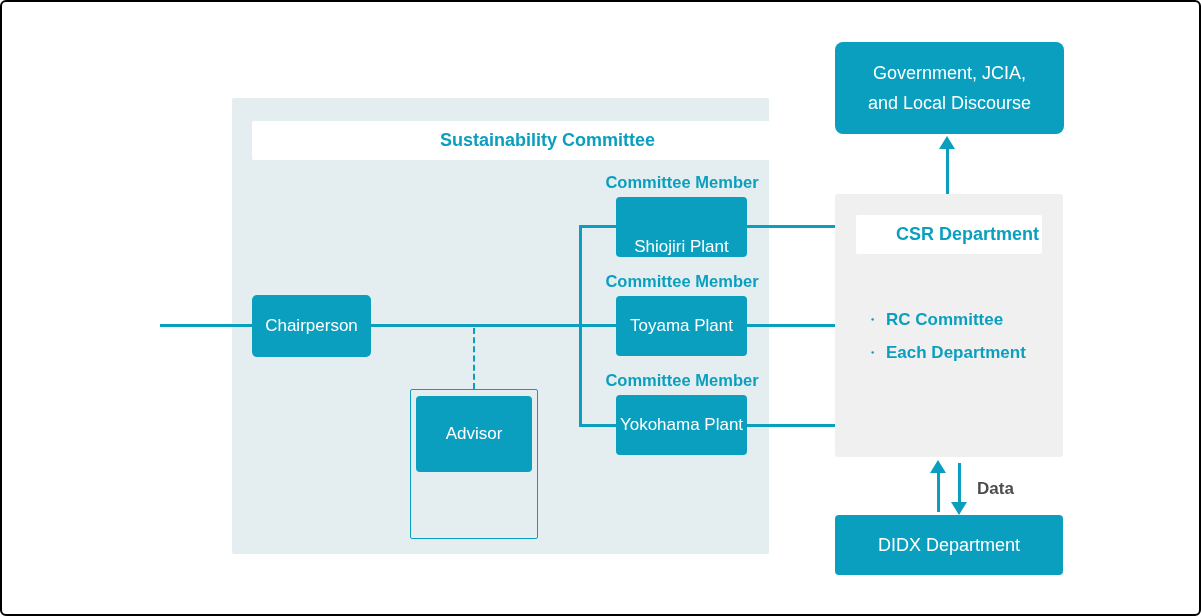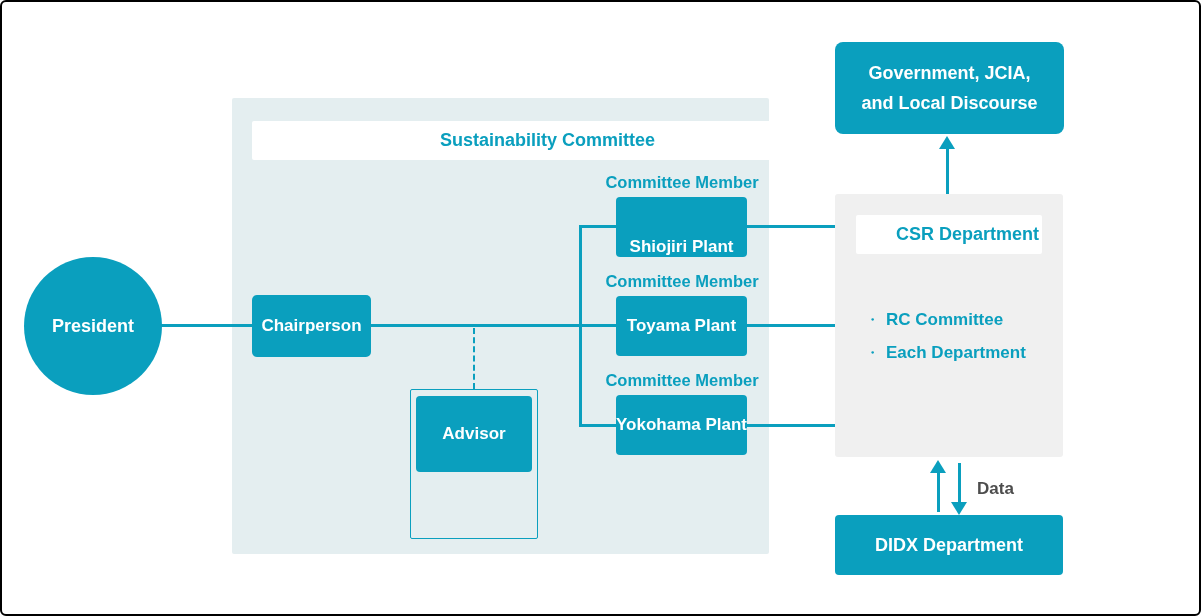--- a/index.html
+++ b/index.html
@@ -29,21 +29,21 @@
   
   .circle-node {
     left: 22px; top: 255px; width: 138px; height: 138px;
     border-radius: 50%;
     background: var(--color-accent);
     display: flex; align-items: center; justify-content: center;
     color: #fff; font-weight: bold; font-size: 18px;
   }
   .teal-box {
     background: var(--color-accent);
-    color: #fff; font-weight: bold;
+    color: #fff; font-weight: normal;
     display: flex; align-items: center; justify-content: center;
     border-radius: 4px;
   }
   .chairperson-box { left: 250px; top: 293px; width: 119px; height: 62px; font-size: 17px; border-radius: 5px; }
 
   .main-panel {
     left: 230px; top: 96px; width: 537px; height: 456px;
     background: var(--color-panel-bg);
     border-radius: 2px;
   }
@@ -152,23 +152,20 @@
   <div class="abs hline line-president-chair"></div>
   <div class="abs hline line-chair-plants"></div>
   <div class="abs vline bracket-vertical"></div>
   <div class="abs hline stub-bracket-shiojiri"></div>
   <div class="abs hline stub-bracket-yokohama"></div>
   <div class="abs hline stub-csr-shiojiri"></div>
   <div class="abs hline stub-csr-toyama"></div>
   <div class="abs hline stub-csr-yokohama"></div>
   <div class="abs dashed-vline"></div>
 
-  <div class="abs circle-node">
-    <span>President</span>
-  </div>
   <div class="abs teal-box chairperson-box">
     <span>Chairperson</span>
   </div>
 
   <div class="abs panel-title-bar">
     <span>Sustainability Committee</span>
   </div>
 
   <div class="abs member-label m0">Committee Member</div>
   <div class="abs teal-box plant-box p0">

